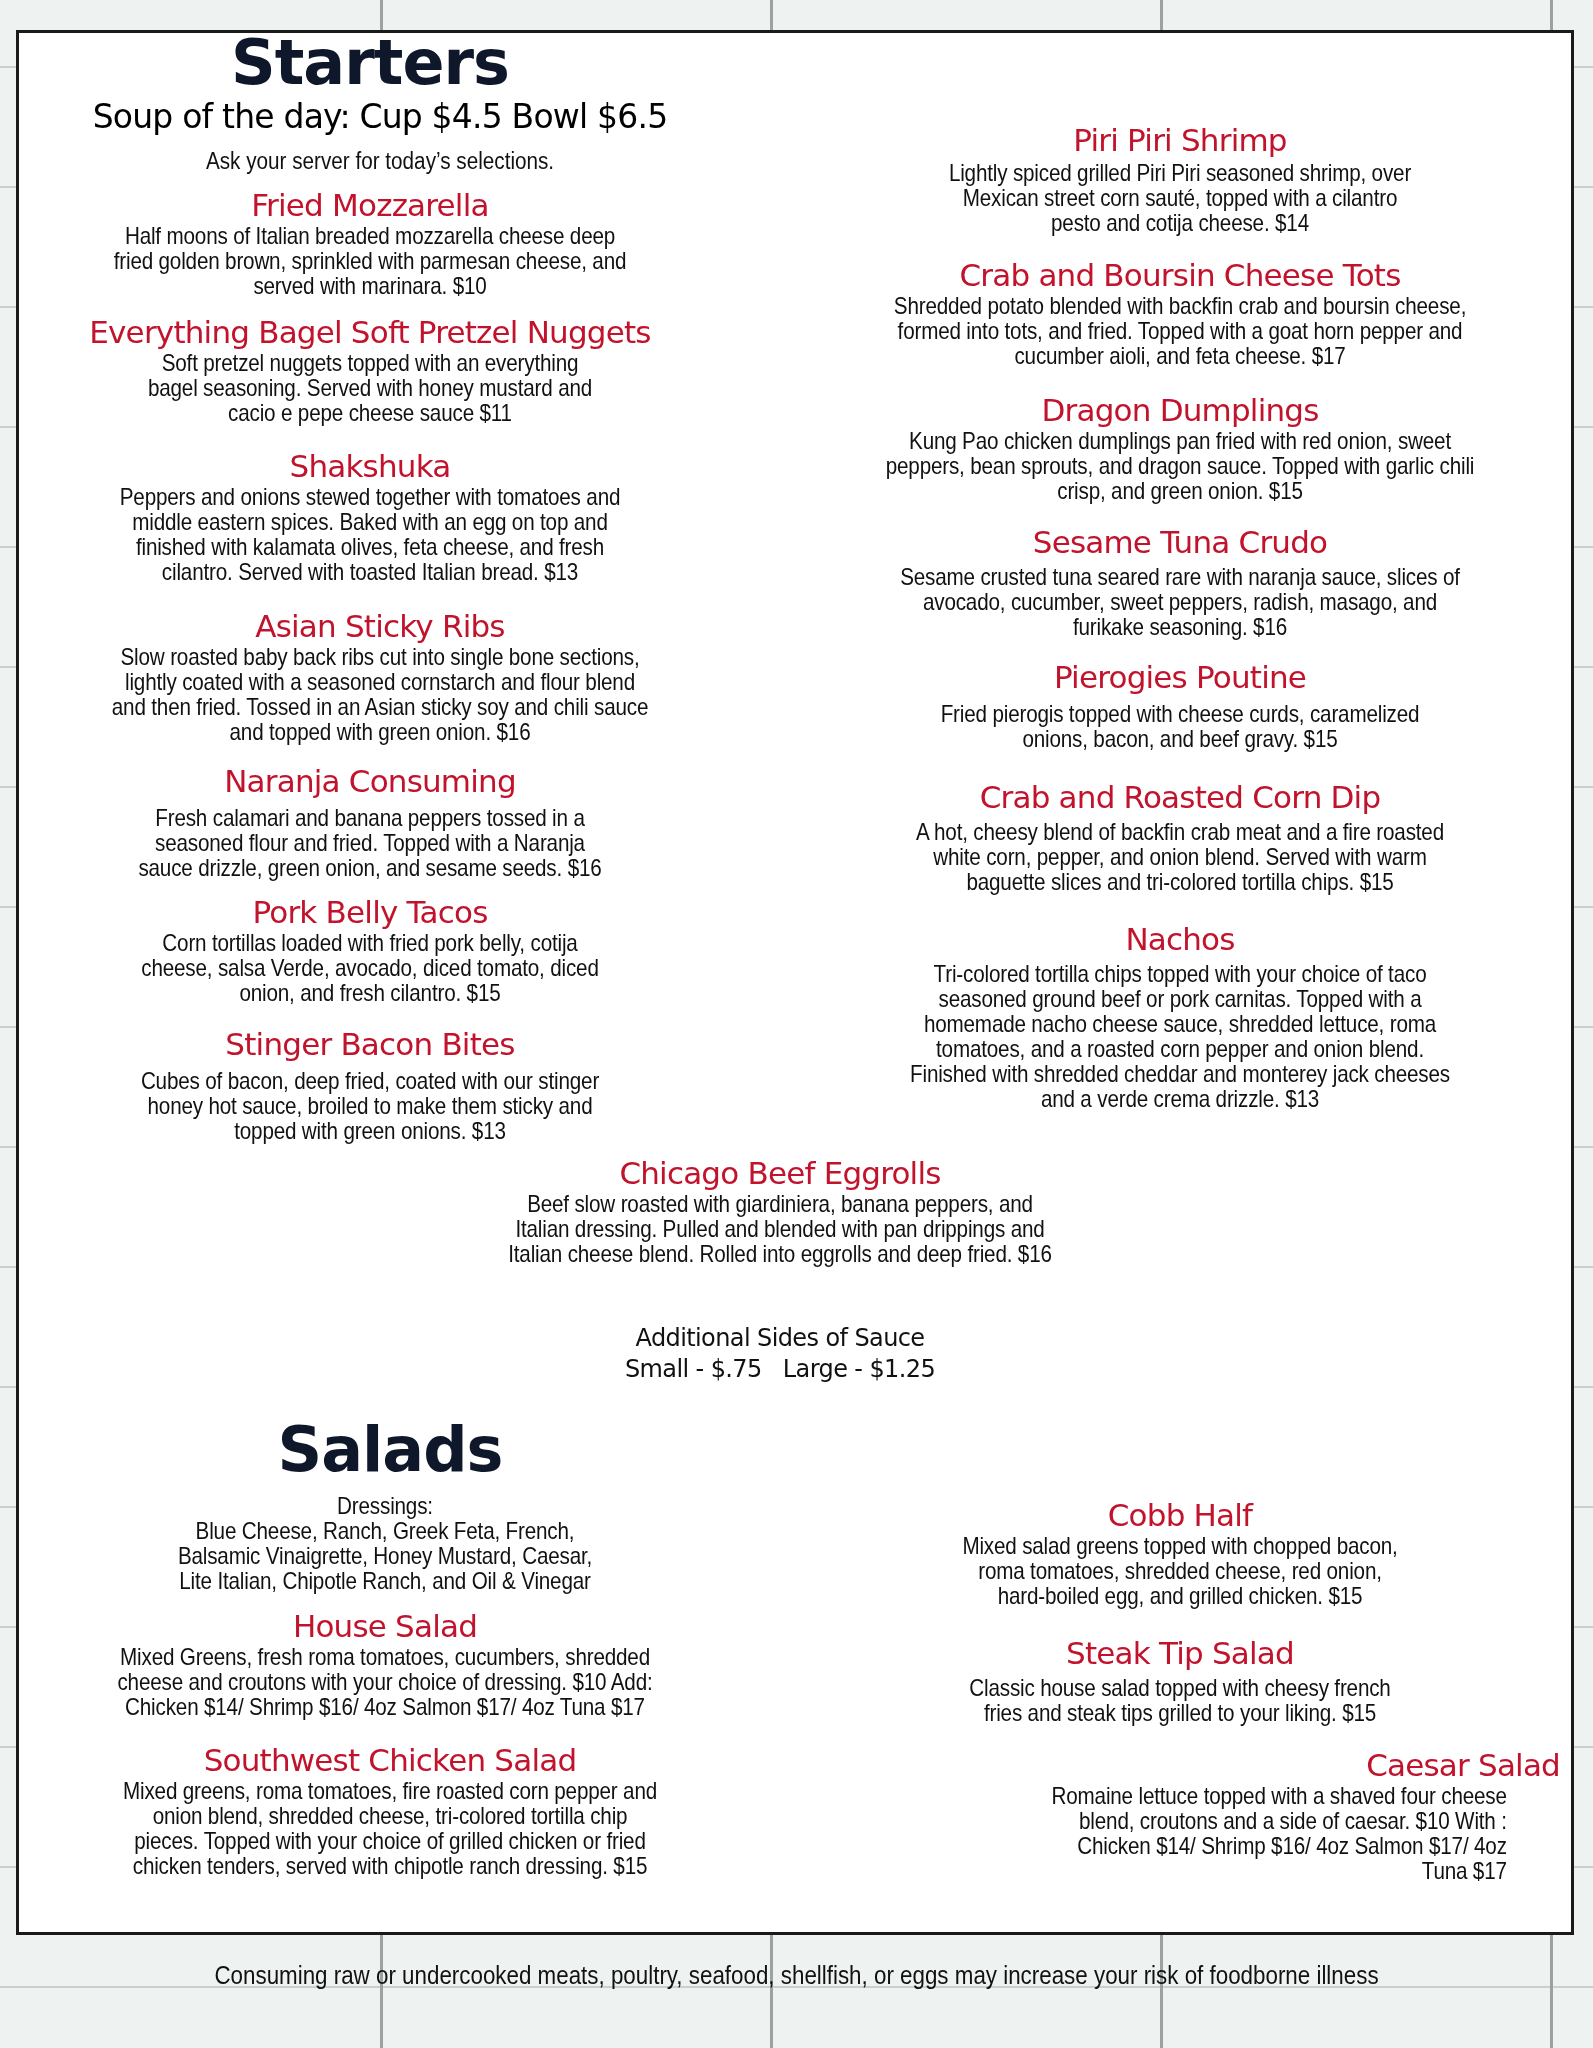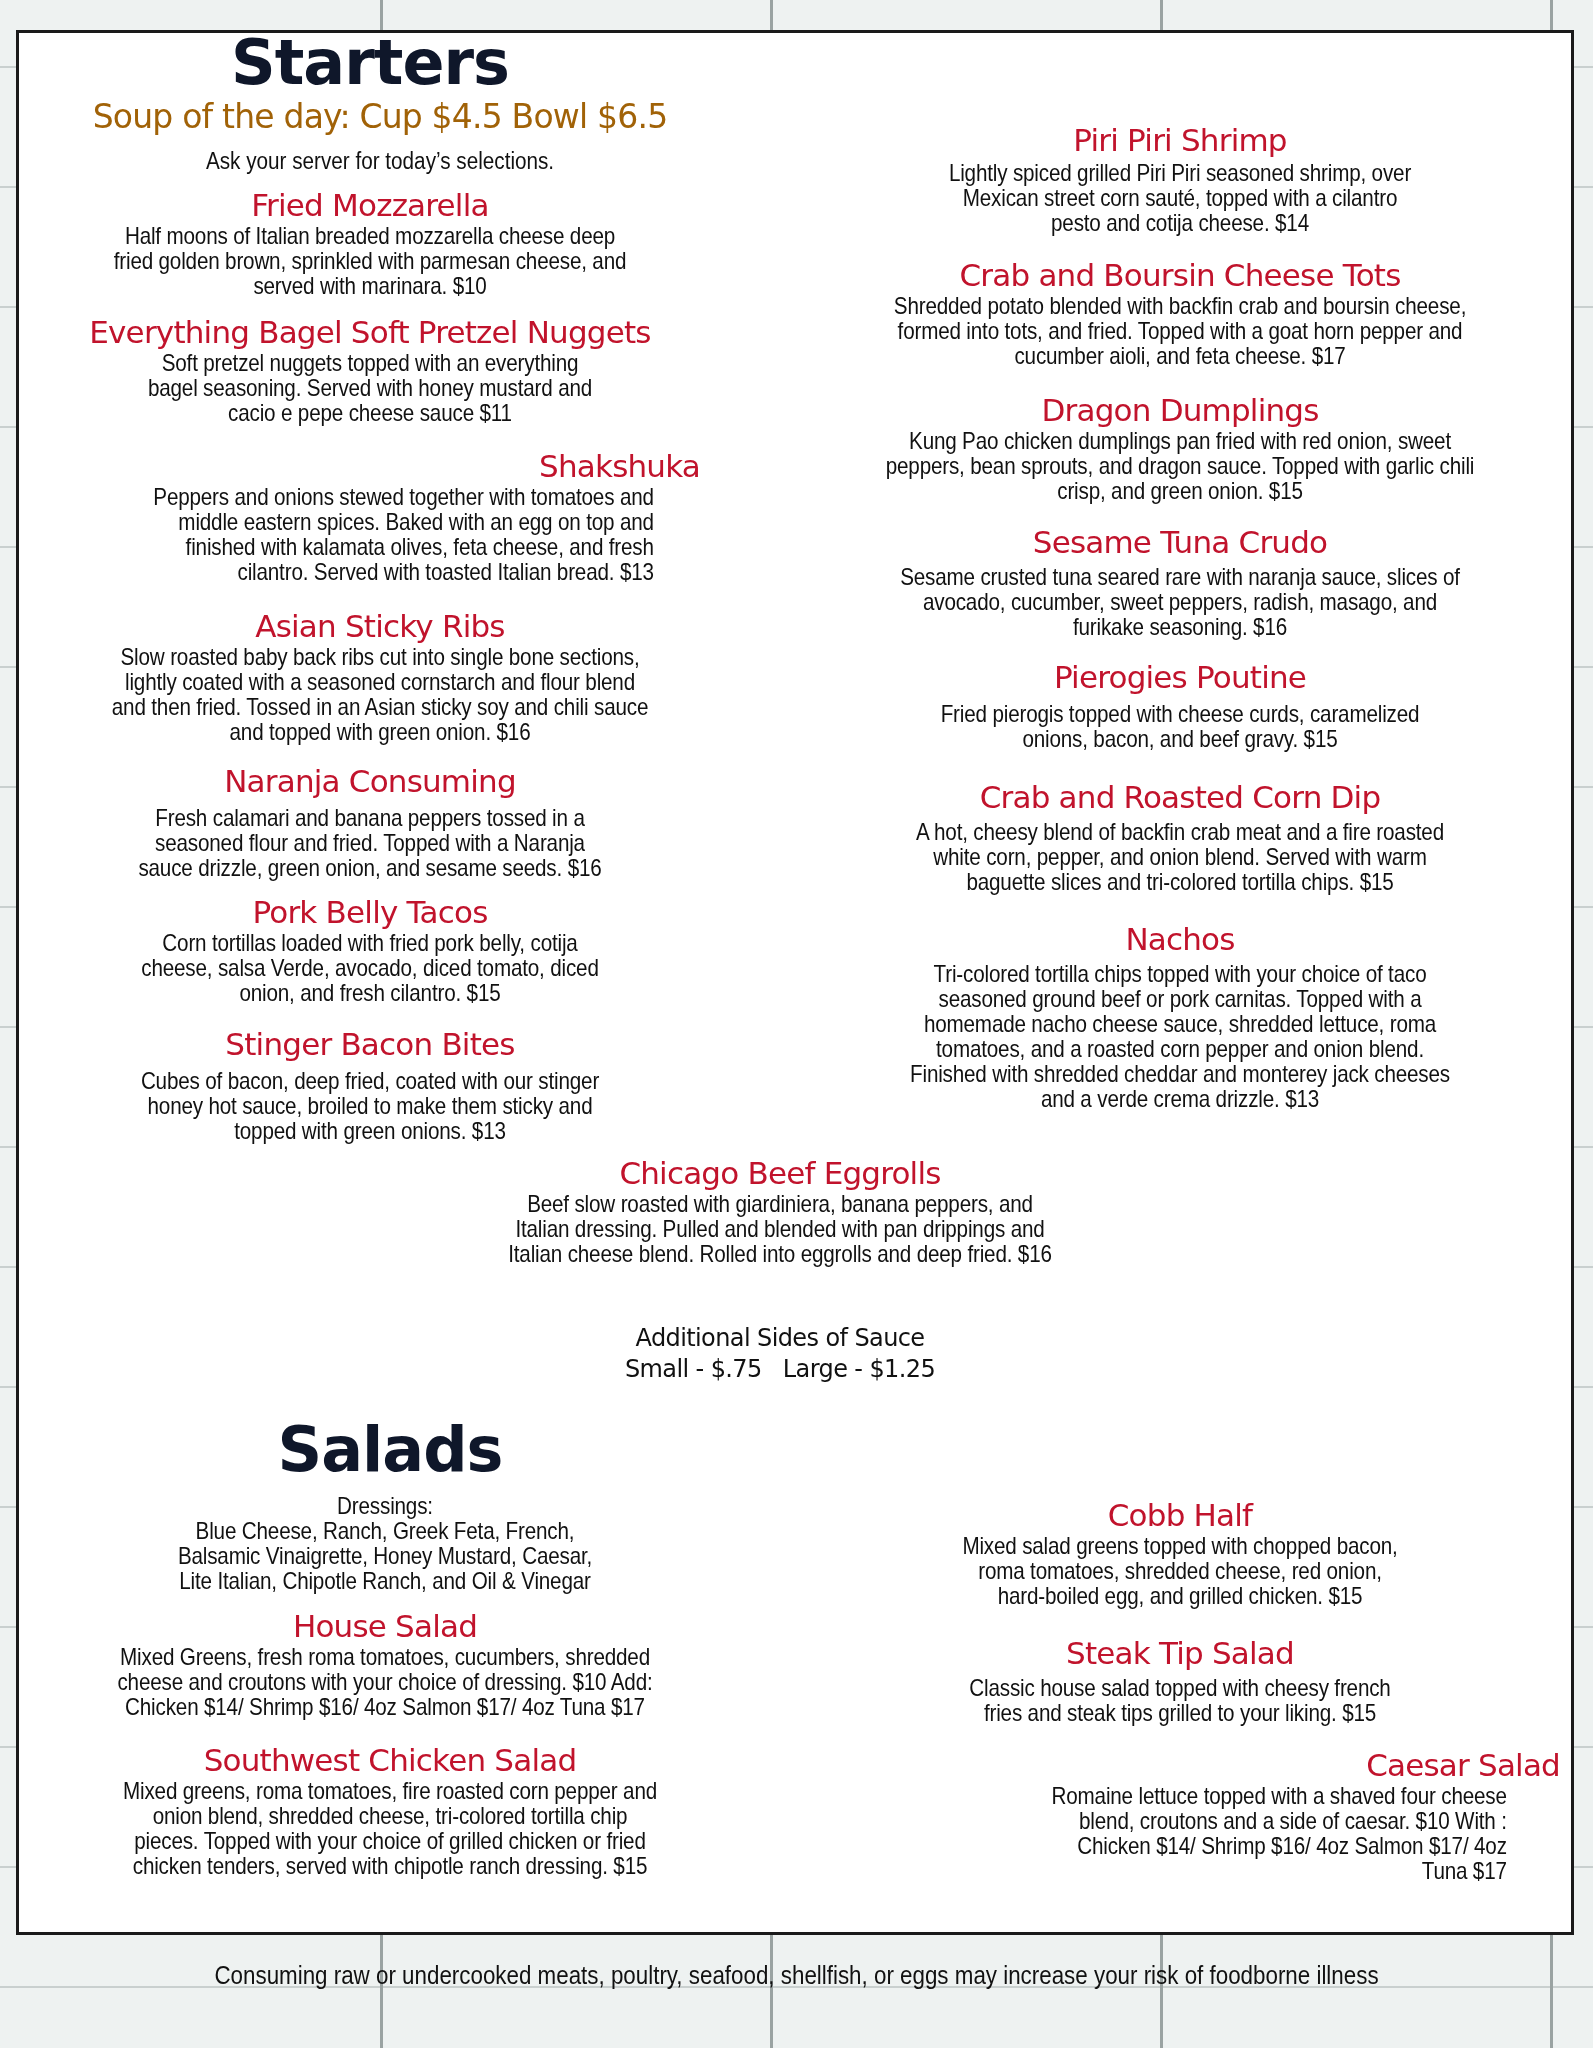--- a/index.html
+++ b/index.html
@@ -12,21 +12,21 @@
       repeating-linear-gradient(0deg, #eef2f1 0 60px, #c9d0cf 60px 62px, #eef2f1 62px 120px),
       #edf1f0;}
   .panel{position:absolute;left:16px;top:30px;width:1558px;height:1905px;
     background:#fff;border:3px solid #1a1a1a;box-sizing:border-box;}
   .blk{position:absolute;text-align:center;}
   .sec-title{color:#0f172a;font-weight:bold;font-size:62px;line-height:66px;
     font-family:"DejaVu Sans",sans-serif;letter-spacing:-1px;}
   .h{color:#c1132c;font-size:31px;line-height:36px;font-family:"DejaVu Sans",sans-serif;letter-spacing:-0.8px;}
   .d{color:#111;font-size:24px;line-height:25px;font-family:"Liberation Sans",sans-serif;
     transform:scaleX(0.86);transform-origin:center top;letter-spacing:-0.2px;}
-  .soup{font-size:33px;line-height:40px;color:#a16207;font-family:"DejaVu Sans",sans-serif;letter-spacing:-0.8px;}
+  .soup{font-size:33px;line-height:40px;color:#000000;font-family:"DejaVu Sans",sans-serif;letter-spacing:-0.8px;}
   .ask{font-size:23px;line-height:28px;color:#111;font-family:"Liberation Sans",sans-serif;transform:scaleX(0.9);}
   .sauce{font-size:24px;line-height:31px;color:#111;font-family:"DejaVu Sans",sans-serif;letter-spacing:-0.6px;}
   .footer{position:absolute;left:0;width:1593px;top:1960px;text-align:center;
     font-size:26px;color:#111;font-family:"Liberation Sans",sans-serif;transform:scaleX(0.86);}
 </style>
 </head>
 <body>
 
 <div class="bg"></div>
 <div class="panel"></div>
@@ -44,21 +44,21 @@
   </div>
 </div>
 <div class="blk" style="left:40px;width:660px;top:314px;">
   <div class="h">Everything Bagel Soft Pretzel Nuggets</div>
   <div class="d">
     <div>Soft pretzel nuggets topped with an everything</div>
     <div>bagel seasoning.  Served with honey mustard and</div>
     <div>cacio e pepe cheese sauce $11</div>
   </div>
 </div>
-<div class="blk" style="left:40px;width:660px;top:448px;text-align:right;">
+<div class="blk" style="left:40px;width:660px;top:448px;">
   <div class="h">Shakshuka</div>
   <div class="d">
     <div>Peppers and onions stewed together with tomatoes and</div>
     <div>middle eastern spices. Baked with an egg on top and</div>
     <div>finished with kalamata olives, feta cheese, and fresh</div>
     <div>cilantro. Served with toasted Italian bread. $13</div>
   </div>
 </div>
 <div class="blk" style="left:40px;width:680px;top:608px;">
   <div class="h">Asian Sticky Ribs</div>

